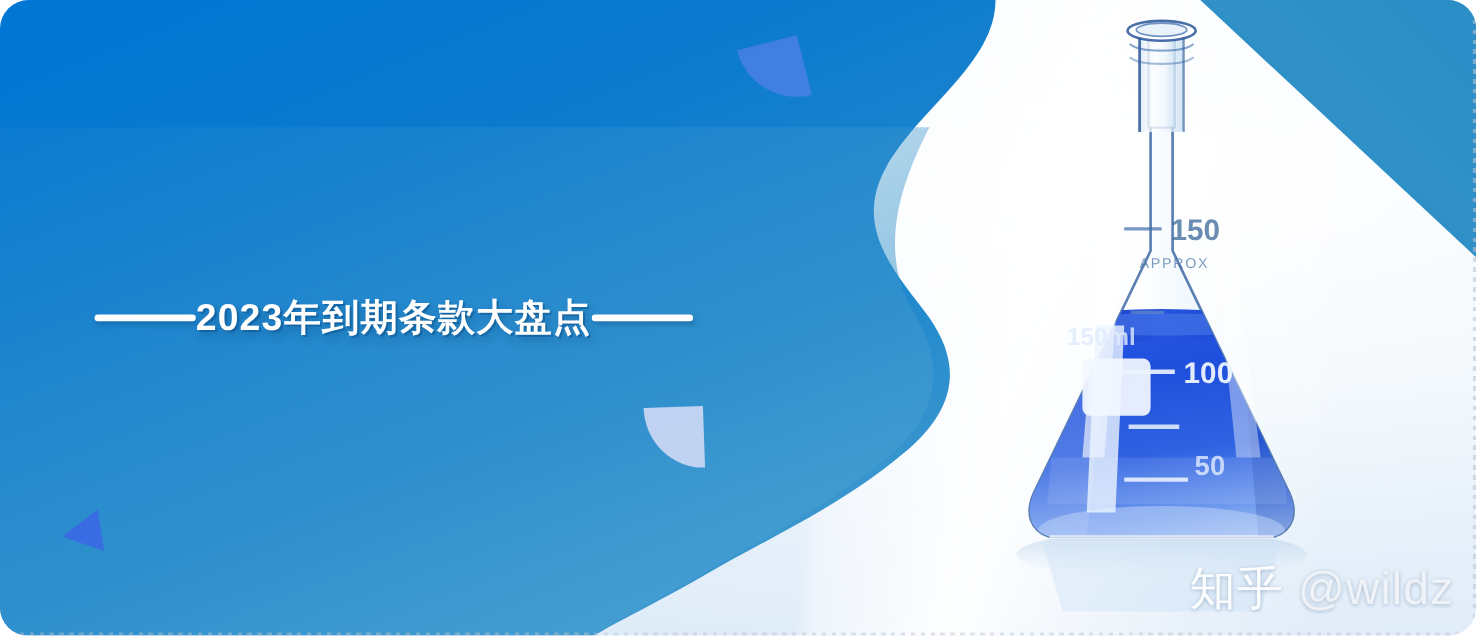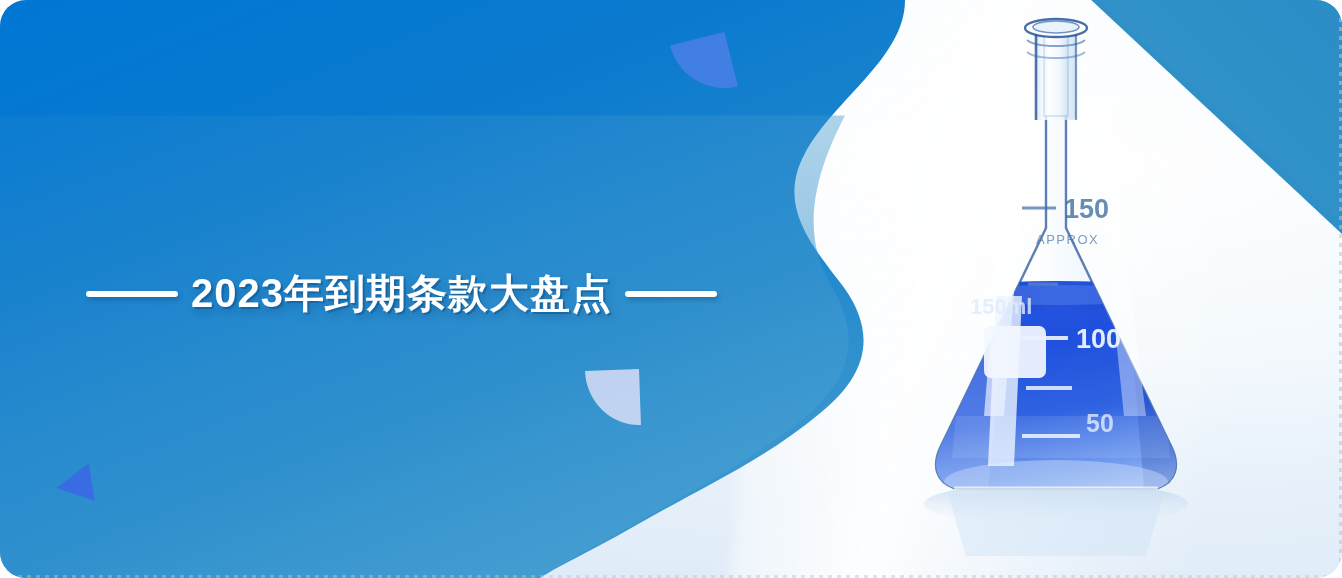--- a/index.html
+++ b/index.html
@@ -120,23 +120,22 @@
     white-space:nowrap;
     text-shadow:
       2px 3px 0 rgba(5,66,122,.42),
       4px 6px 9px rgba(3,52,99,.30);
   }
   .subline{
     position:absolute;
     left:86px;top:266px;
     display:flex;
     align-items:center;
-    gap:13px;
     color:#ffffff;
-    font-size:40px;
+    font-size:34px;
     font-weight:bold;
     letter-spacing:1px;
     white-space:nowrap;
     text-shadow:
       2px 2px 0 rgba(5,66,122,.38),
       3px 5px 8px rgba(3,52,99,.28);
   }
   .rule{
     display:block;
     width:92px;height:6px;
@@ -331,17 +330,21 @@
       </svg>
     </div>
 
 
     <div class="subline">
       <span class="rule"></span>
       <span>2023年到期条款大盘点</span>
       <span class="rule"></span>
     </div>
 
+    <div class="watermark">
+      <span>知乎</span>
+      <span class="wm-latin">@wildz</span>
+    </div>
 
     <div class="edge-ticks-r"></div>
     <div class="edge-ticks-b"></div>
   </div>
 </div>
 
 </body></html>

